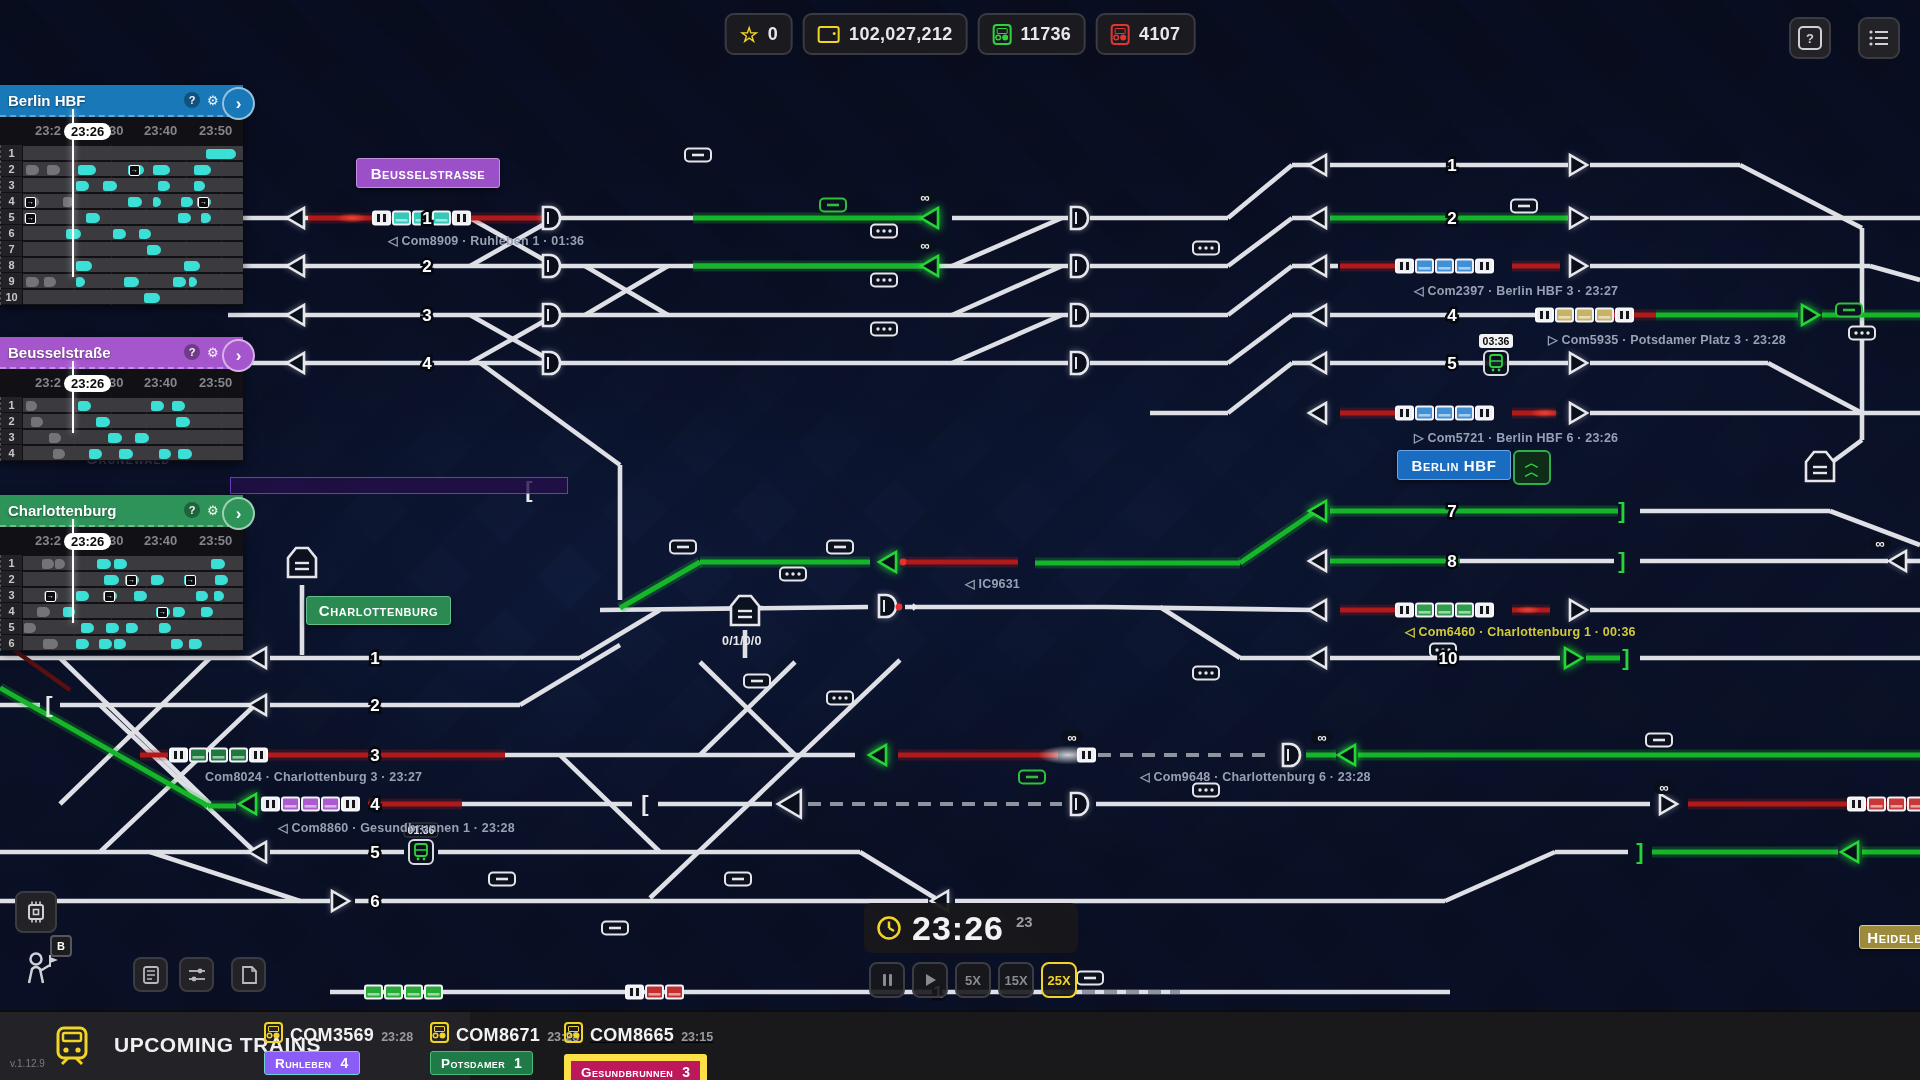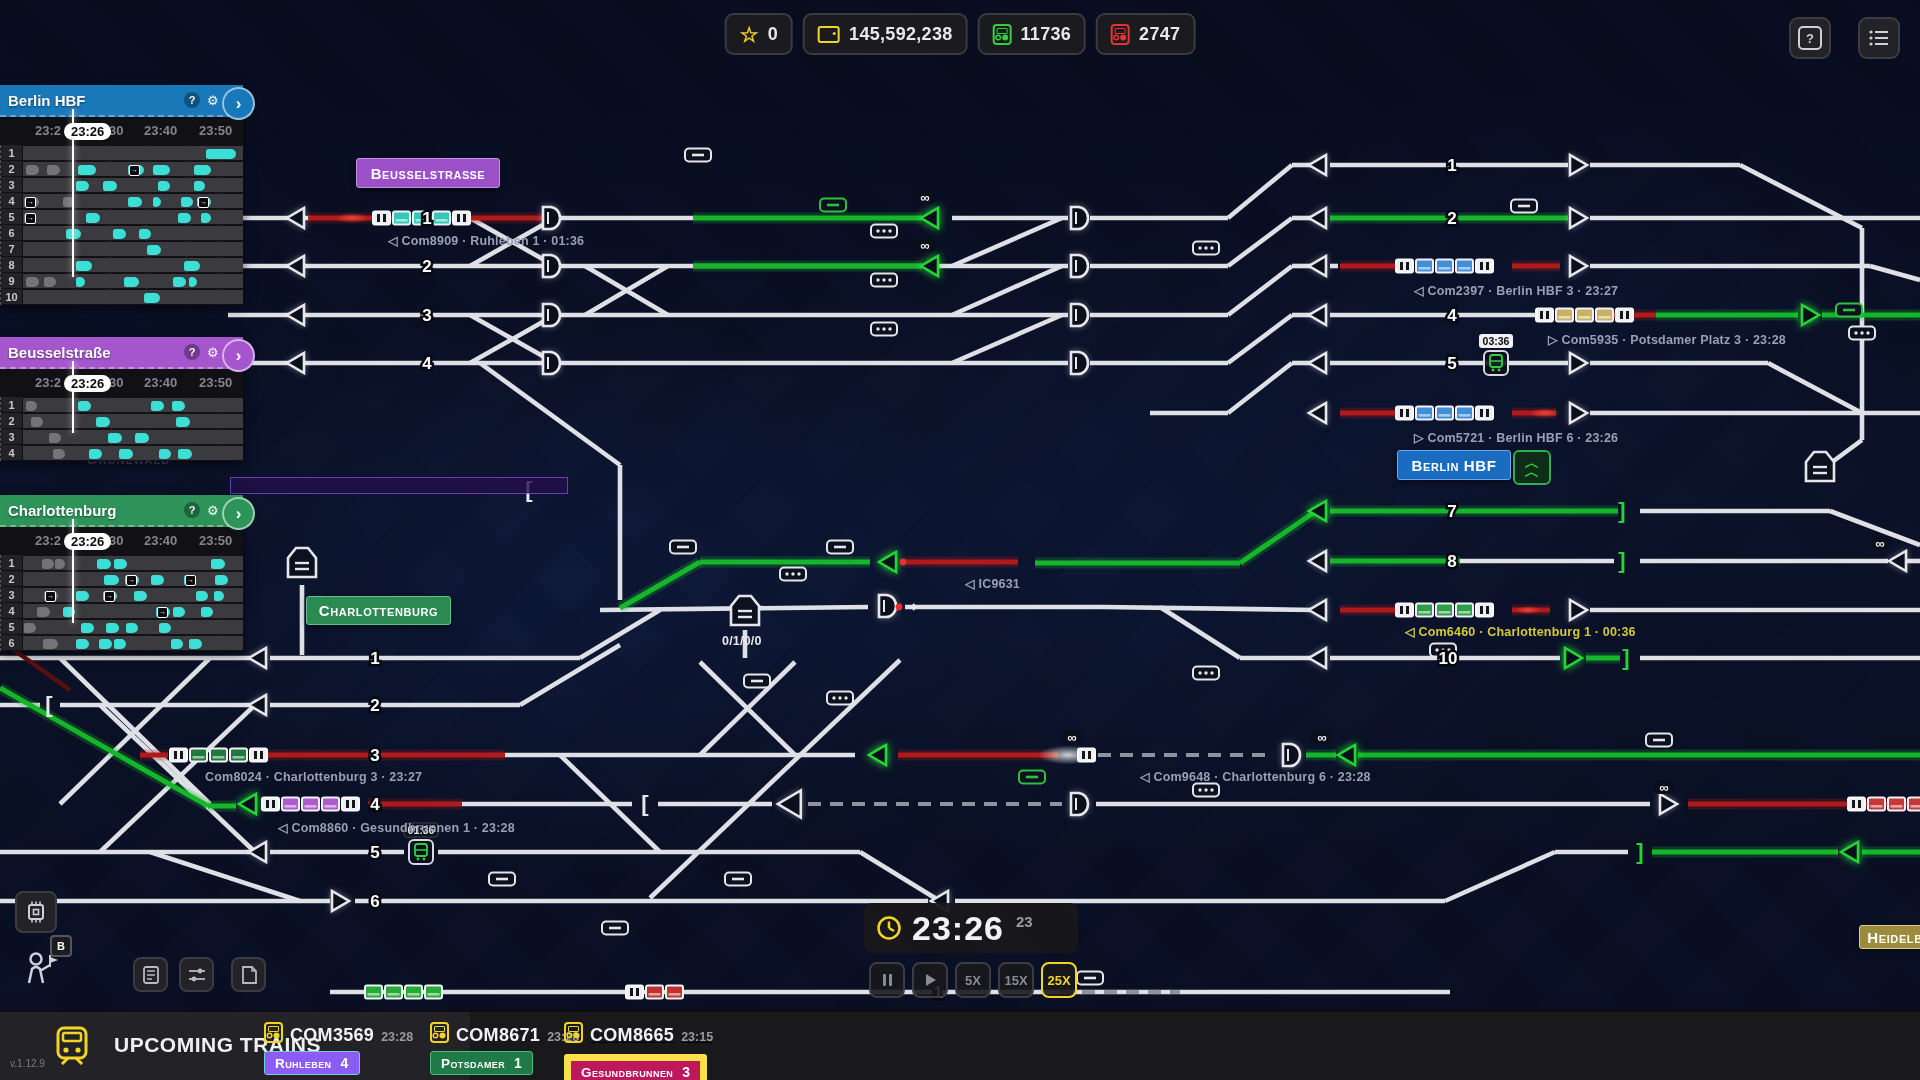--- a/index.html
+++ b/index.html
@@ -726,29 +726,29 @@
     </div>
   </div>
 
 <div class="topbar">
   <div class="pill">
     <span class="star">☆</span>
     <span>0</span>
   </div>
   <div class="pill">
     <span class="walleti"></span>
-    <span>145,592,238</span>
+    <span>102,027,212</span>
   </div>
   <div class="pill">
     <span class="tico green"></span>
     <span>11736</span>
   </div>
   <div class="pill">
     <span class="tico red"></span>
-    <span>2747</span>
+    <span>4107</span>
   </div>
 </div>
 
 <div class="topright">
   <div class="sqbtn">
     <span class="helpbox">?</span>
   </div>
   <div class="sqbtn">
     <svg width="20" height="18">
       <g stroke="#cfd0d8" stroke-width="2">

